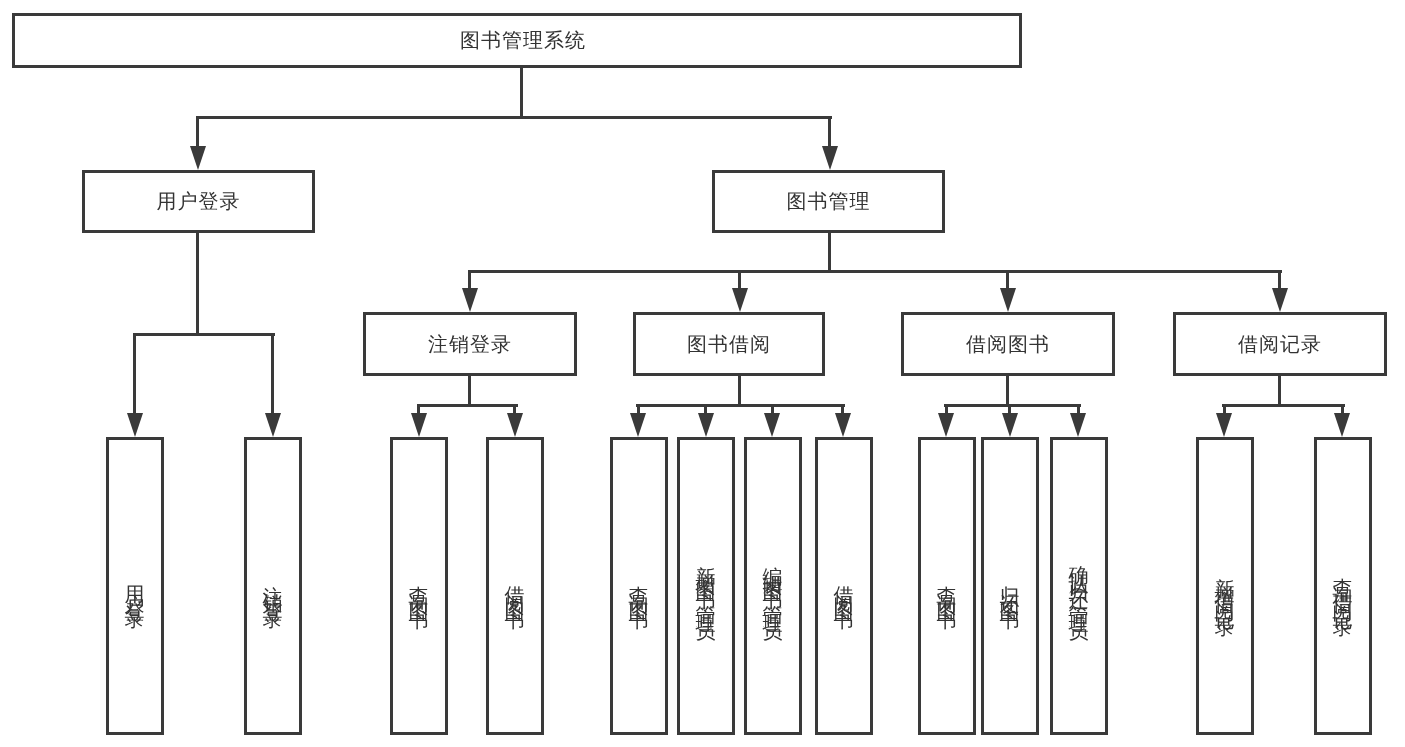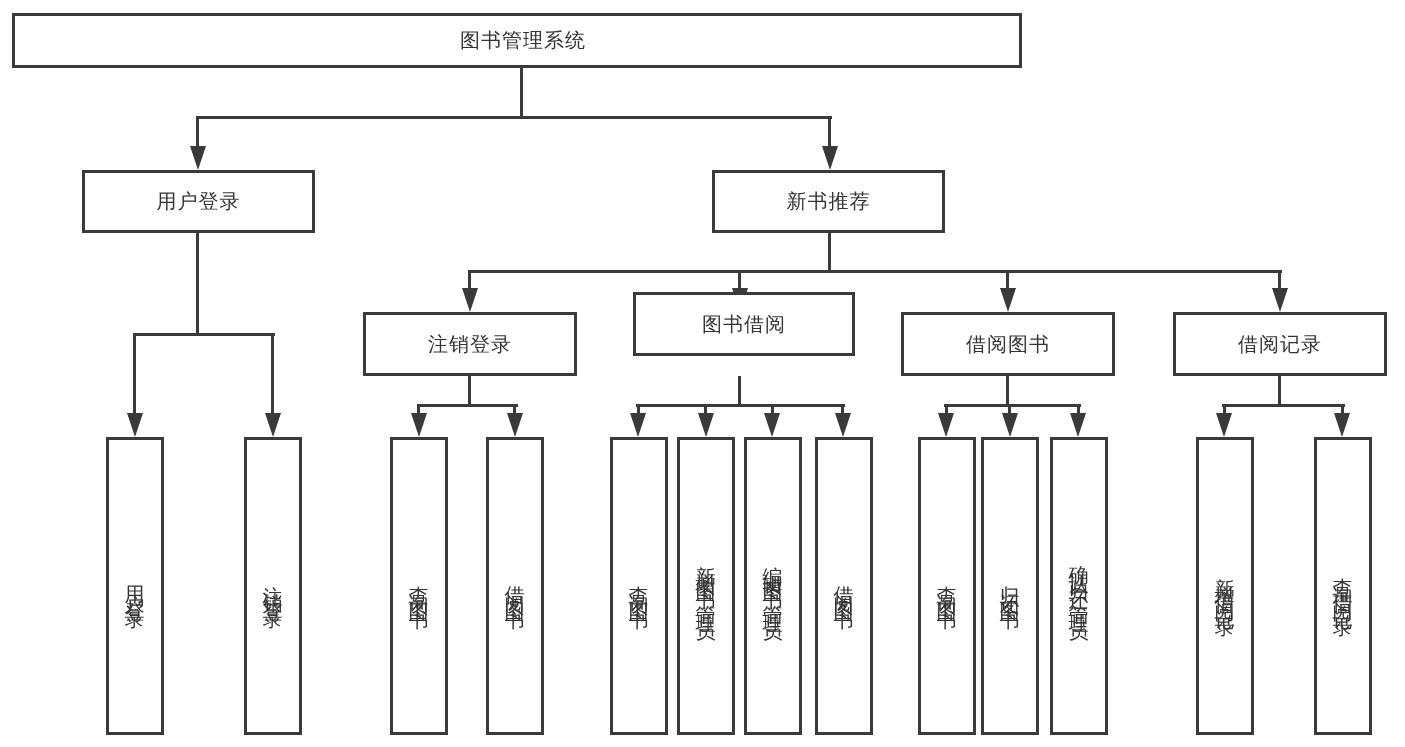--- a/index.html
+++ b/index.html
@@ -71,21 +71,21 @@
   <div class="hl" style="left:196px; top:116px; width:636px;"></div>
   <div class="vl" style="left:196px; top:116px; height:34px;"></div>
   <div class="vl" style="left:828px; top:116px; height:34px;"></div>
   <div class="arrow" style="left:190px; top:146px;"></div>
   <div class="arrow" style="left:822px; top:146px;"></div>
 
   <div class="box" style="left:82px; top:170px; width:233px; height:63px;">
     <span>用户登录</span>
   </div>
   <div class="box" style="left:712px; top:170px; width:233px; height:63px;">
-    <span>新书推荐</span>
+    <span>图书管理</span>
   </div>
 
   <div class="vl" style="left:196px; top:233px; height:103px;"></div>
   <div class="hl" style="left:133px; top:333px; width:142px;"></div>
   <div class="vl" style="left:133px; top:333px; height:83px;"></div>
   <div class="vl" style="left:271px; top:333px; height:83px;"></div>
   <div class="arrow" style="left:127px; top:413px;"></div>
   <div class="arrow" style="left:265px; top:413px;"></div>
 
   <div class="vl" style="left:828px; top:233px; height:40px;"></div>
@@ -95,21 +95,21 @@
   <div class="vl" style="left:1006px; top:270px; height:21px;"></div>
   <div class="vl" style="left:1278px; top:270px; height:21px;"></div>
   <div class="arrow" style="left:462px; top:288px;"></div>
   <div class="arrow" style="left:732px; top:288px;"></div>
   <div class="arrow" style="left:1000px; top:288px;"></div>
   <div class="arrow" style="left:1272px; top:288px;"></div>
 
   <div class="box" style="left:363px; top:312px; width:214px; height:64px;">
     <span>注销登录</span>
   </div>
-  <div class="box" style="left:633px; top:292px; width:222px; height:64px;">
+  <div class="box" style="left:633px; top:312px; width:192px; height:64px;">
     <span>图书借阅</span>
   </div>
   <div class="box" style="left:901px; top:312px; width:214px; height:64px;">
     <span>借阅图书</span>
   </div>
   <div class="box" style="left:1173px; top:312px; width:214px; height:64px;">
     <span>借阅记录</span>
   </div>
 
   <div class="vl" style="left:468px; top:376px; height:31px;"></div>

